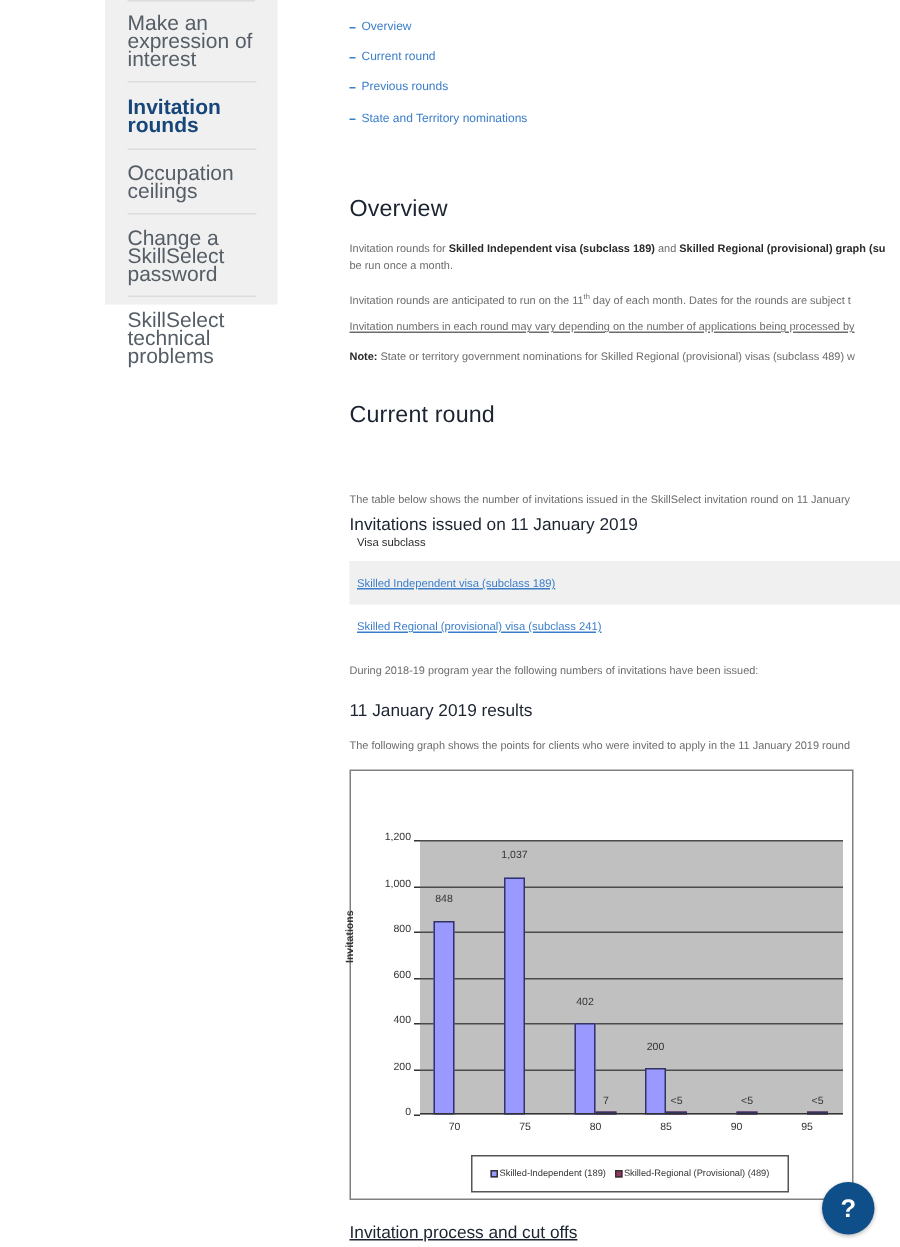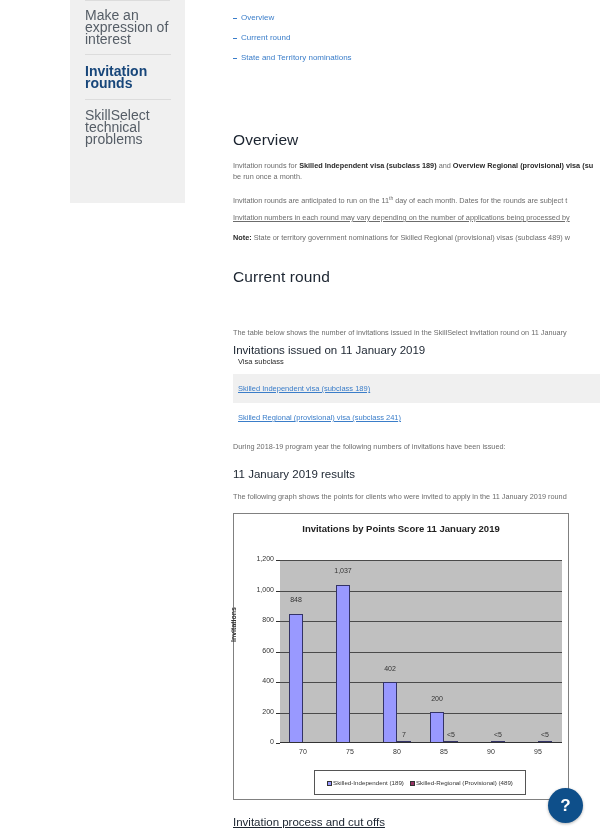--- a/index.html
+++ b/index.html
@@ -55,63 +55,68 @@
   .help-btn { position: absolute; left: 548px; top: 788px; width: 35px; height: 35px; border-radius: 50%; background: #0e4f8a; color: #fff; font-size: 17px; font-weight: bold; text-align: center; line-height: 35px; box-shadow: 0 1px 3px rgba(0,0,0,0.3); cursor: pointer; }
 </style>
 </head>
 <body>
 
 <nav class="sidebar">
   <div class="top-rule"></div>
   <ul>
     <li class="first"><span>Make an expression of interest</span></li>
     <li class="active"><span>Invitation rounds</span></li>
+    <li><span>Occupation ceilings</span></li>
+    <li><span>Change a SkillSelect password</span></li>
     <li><span>SkillSelect technical problems</span></li>
   </ul>
 </nav>
 
 <main class="main">
   <ul class="toc">
     <li>
         <span class="dash"></span>
         <a href="#">Overview</a>
       </li>
     <li>
         <span class="dash"></span>
         <a href="#">Current round</a>
       </li>
     <li>
         <span class="dash"></span>
+        <a href="#">Previous rounds</a>
+      </li>
+    <li>
+        <span class="dash"></span>
         <a href="#">State and Territory nominations</a>
       </li>
   </ul>
 
   <h2 style="top:131px;left:0;">Overview</h2>
-  <p class="small" style="top:161px;left:0;"><span>Invitation rounds for </span><b>Skilled Independent visa (subclass 189)</b><span> and </span><b>Overview Regional (provisional) visa (su</b><br><span>be run once a month.</span></p>
+  <p class="small" style="top:161px;left:0;"><span>Invitation rounds for </span><b>Skilled Independent visa (subclass 189)</b><span> and </span><b>Skilled Regional (provisional) graph (su</b><br><span>be run once a month.</span></p>
   <p class="small" style="top:193px;left:0;"><span>Invitation rounds are anticipated to run on the 11</span><sup>th</sup><span> day of each month. Dates for the rounds are subject t</span></p>
   <p class="small" style="top:213px;left:0;text-decoration:underline;">Invitation numbers in each round may vary depending on the number of applications being processed by</p>
   <p class="small" style="top:233px;left:0;"><b>Note:</b><span> State or territory government nominations for Skilled Regional (provisional) visas (subclass 489) w</span></p>
 
   <h2 style="top:268px;left:0;">Current round</h2>
   <h3 style="top:304px;left:0;margin-top:40px;">Invitations issued on 11 January 2019</h3>
   <p class="small" style="top:328px;left:0;">The table below shows the number of invitations issued in the SkillSelect invitation round on 11 January</p>
 
   <div class="table">
     <div class="th">Visa subclass</div>
     <div class="row alt"><a href="#">Skilled Independent visa (subclass 189)</a></div>
     <div class="row"><a href="#">Skilled Regional (provisional) visa (subclass 241)</a></div>
   </div>
 
   <p class="small" style="top:442px;left:0;text-align:center;">During 2018-19 program year the following numbers of invitations have been issued:</p>
 
   <h3 style="top:468px;left:0;">11 January 2019 results</h3>
   <p class="small" style="top:492px;left:0;">The following graph shows the points for clients who were invited to apply in the 11 January 2019 round</p>
 
   <div class="chart">
-    <div class="title">Invitations by Points Score 11 January 2019</div>
     <div class="plot">
 
       <div class="grid" style="top:0;"></div>
       <div class="grid" style="top:30.5px;"></div>
       <div class="grid" style="top:61px;"></div>
       <div class="grid" style="top:91.5px;"></div>
       <div class="grid" style="top:122px;"></div>
       <div class="grid" style="top:152.5px;"></div>
 
       <span class="ytick" style="top:178px;">0</span>

